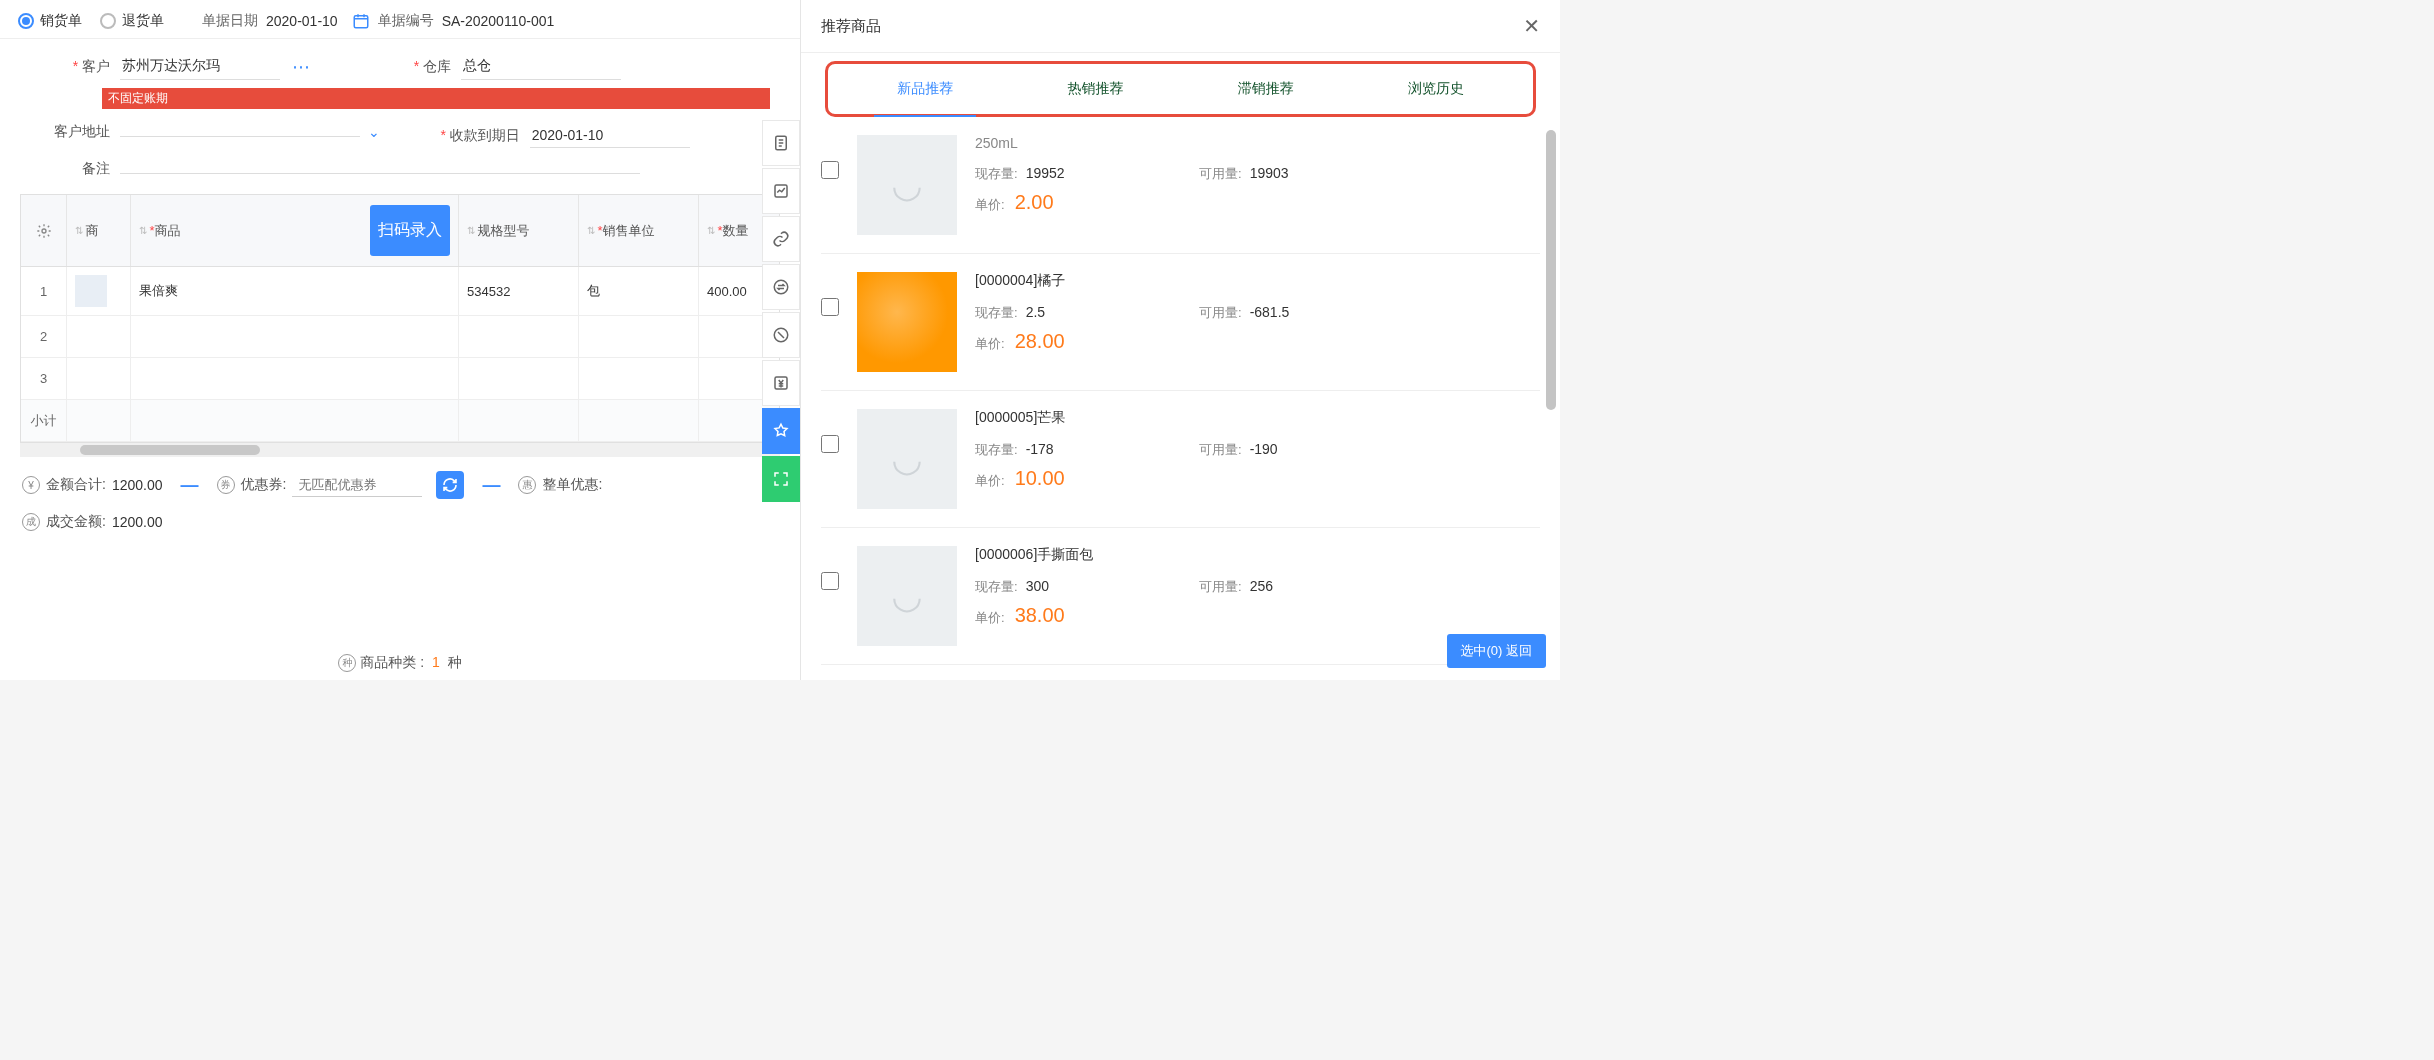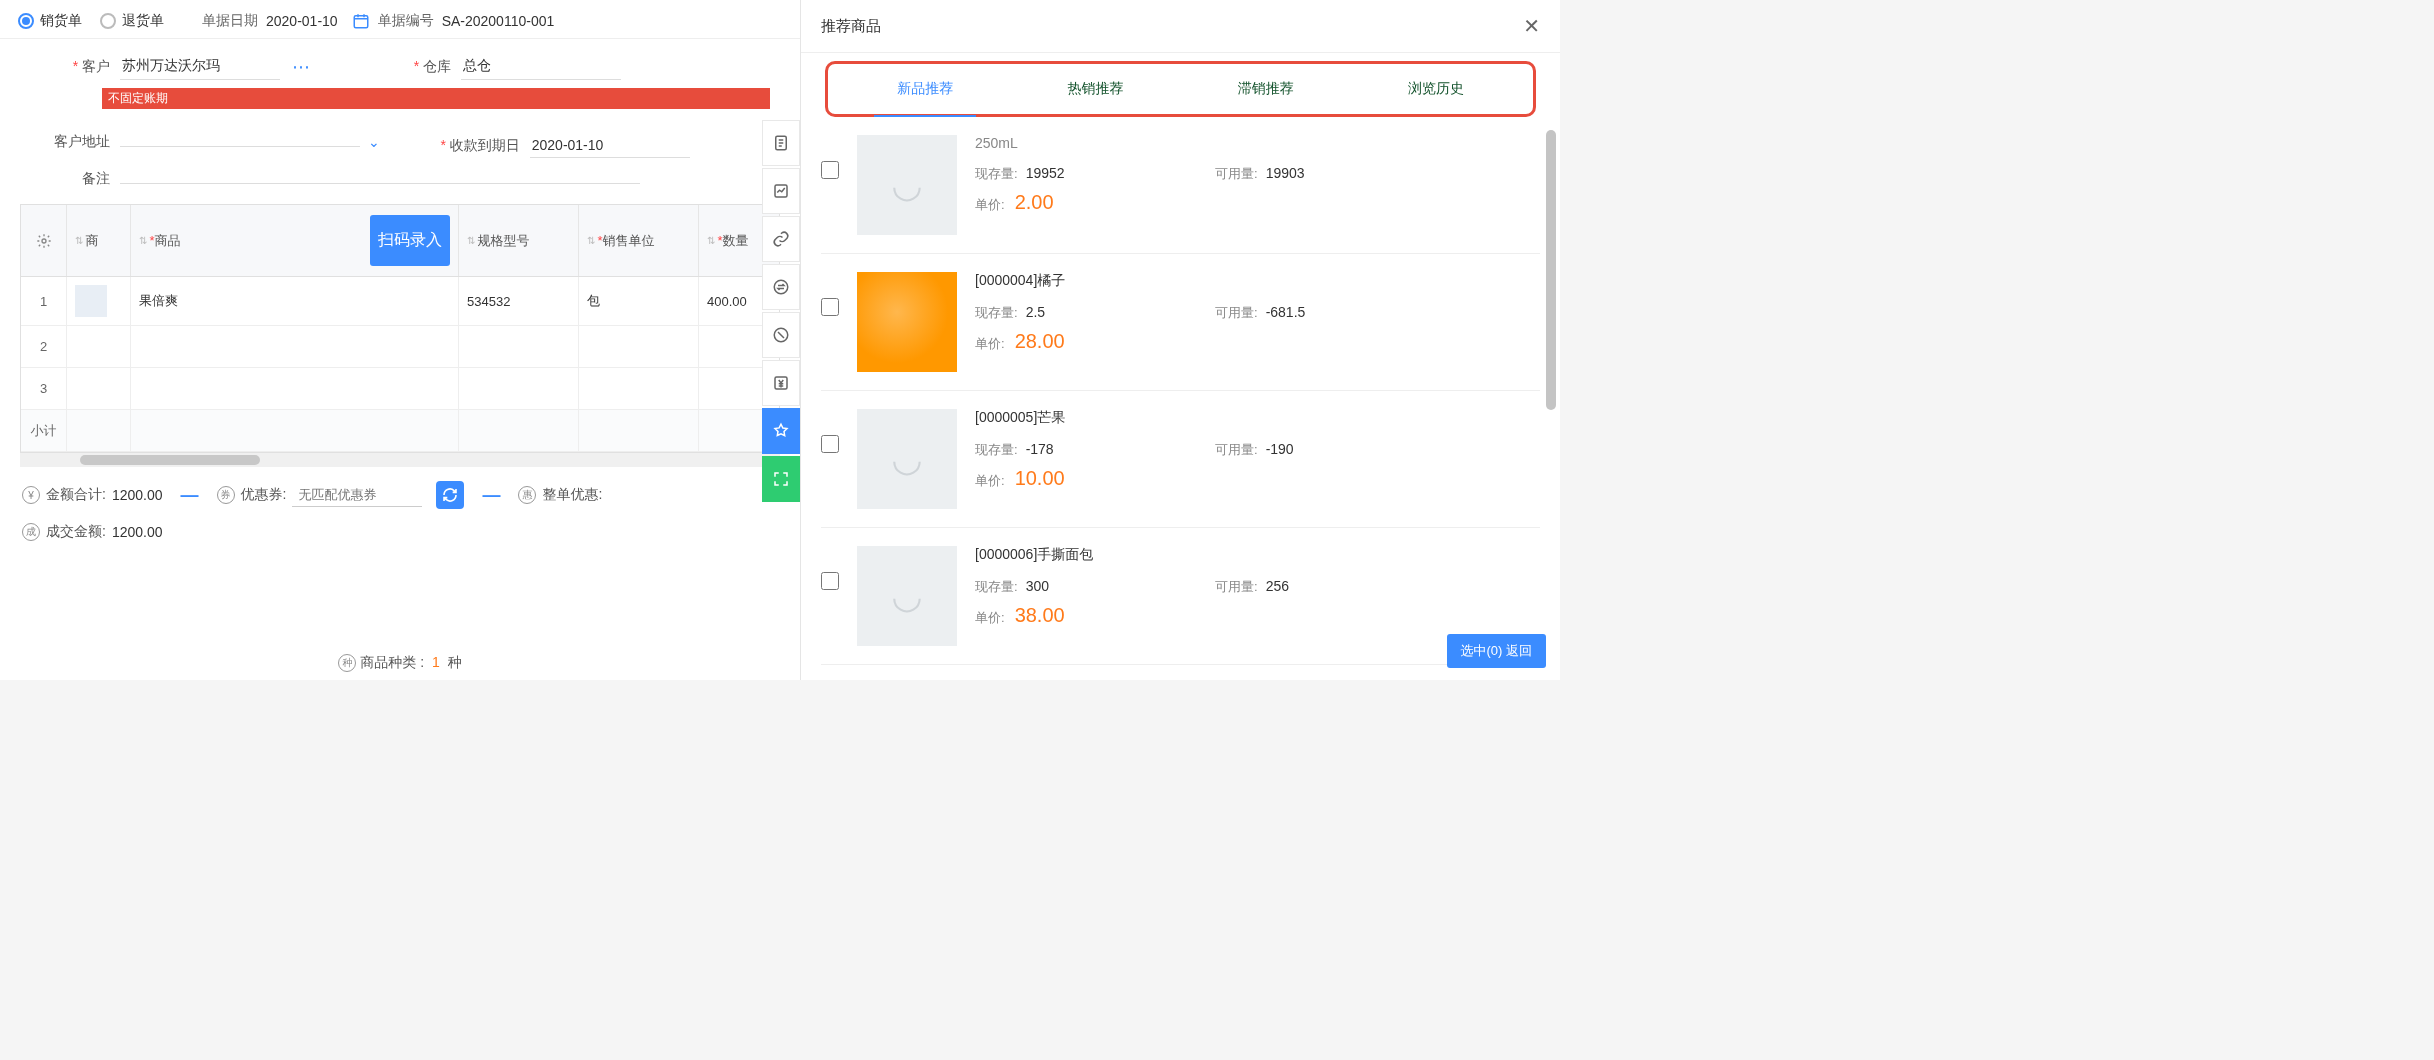--- a/index.html
+++ b/index.html
@@ -81,21 +81,21 @@
 .rp-tab.active::after{content:"";position:absolute;bottom:-11px;left:20%;right:20%;height:2px;background:#3b8cff}
 
 .rp-list{flex:1;overflow:auto;padding:0 20px}
 .rec-item{display:flex;align-items:flex-start;padding:18px 0;border-bottom:1px solid #eee}
 .rec-check{width:36px;padding-top:26px}
 .rec-check input{width:18px;height:18px}
 .rec-thumb{width:100px;height:100px;background:#eceff1;display:flex;align-items:center;justify-content:center;color:#cfd4d8;font-size:36px;margin-right:18px}
 .rec-thumb.orange{background:radial-gradient(circle at 40% 40%,#ffb74d,#ff9800 60%);color:transparent}
 .rec-body{flex:1}
 .rec-name{font-size:14px;color:#333;margin-bottom:14px}
-.rec-stats{display:flex;flex-wrap:wrap;gap:40px}
+.rec-stats{display:flex;flex-wrap:wrap;gap:24px}
 .rec-stat{display:flex;align-items:baseline;gap:8px;min-width:200px}
 .rec-stat .sl{color:#888;font-size:13px}
 .rec-stat .sv{color:#333;font-size:14px}
 .rec-price{display:flex;align-items:baseline;gap:10px;margin-top:8px}
 .rec-price .pl{color:#888;font-size:13px}
 .rec-price .pv{color:#ff7a1a;font-size:20px;font-weight:500}
 .vscroll{position:absolute;right:4px;top:130px;width:10px;height:280px;background:#c4c4c4;border-radius:5px}
 
 .rp-foot{position:absolute;right:14px;bottom:12px}
 .sel-btn{background:#3b8cff;color:#fff;border:none;padding:8px 14px;border-radius:3px;font-size:13px;cursor:pointer}
@@ -134,21 +134,21 @@
           <span class="lbl"><span class="req">*</span> <span>客户</span></span>
           <span class="val">苏州万达沃尔玛</span>
           <span class="ellipsis-btn">⋯</span>
         </div>
         <div class="fld">
           <span class="lbl"><span class="req">*</span> <span>仓库</span></span>
           <span class="val">总仓</span>
         </div>
       </div>
       <div class="badge-red">不固定账期</div>
-      <div class="form-row" style="margin-top:24px">
+      <div class="form-row" style="margin-top:14px">
         <div class="fld">
           <span class="lbl">客户地址</span>
           <span class="val" style="min-width:240px"></span>
           <span class="chev">⌄</span>
         </div>
         <div class="fld">
           <span class="lbl"><span class="req">*</span> <span>收款到期日</span></span>
           <span class="val">2020-01-10</span>
         </div>
       </div>

